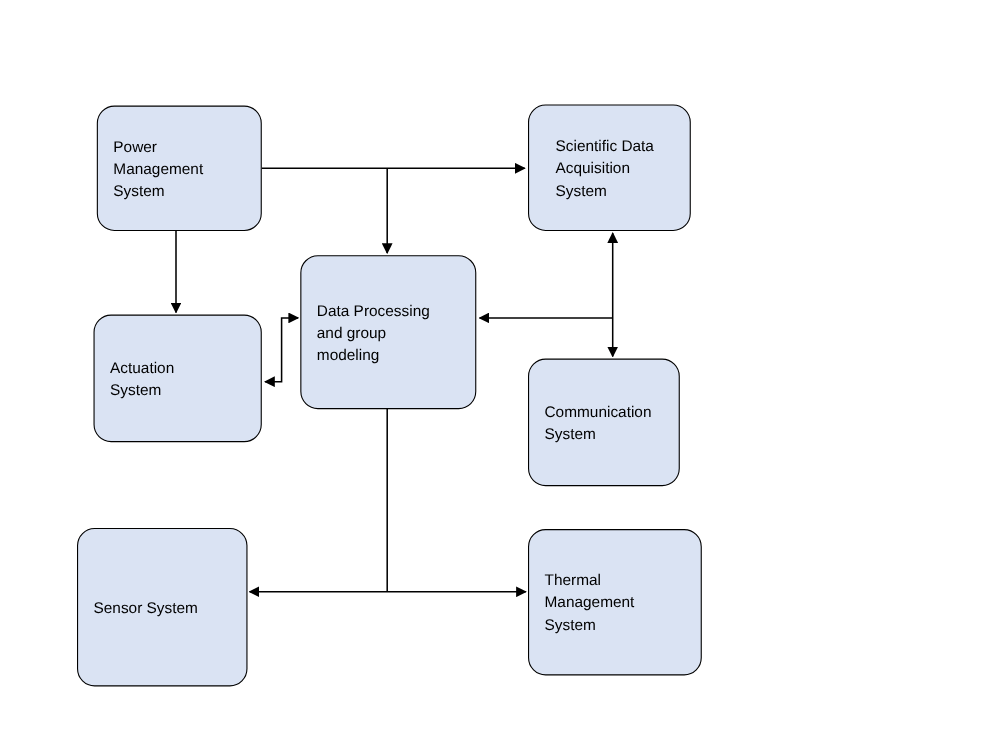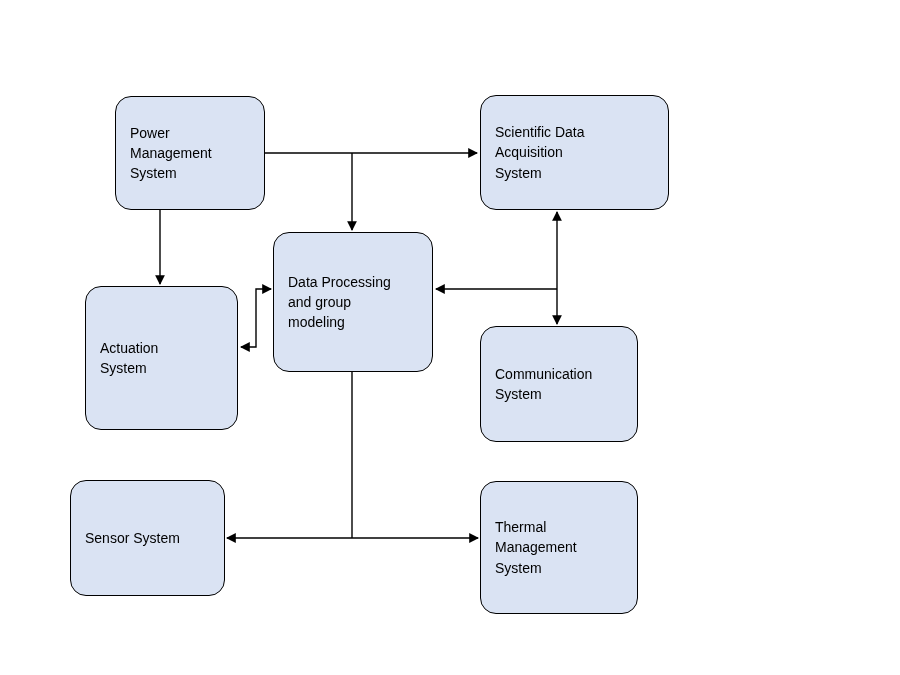--- a/index.html
+++ b/index.html
@@ -72,41 +72,41 @@
 
     <path class="connector" d="M557,212 V324" marker-start="url(#arrow)" marker-end="url(#arrow)"></path>
 
     <path class="connector" d="M557,289 H436" marker-end="url(#arrow)"></path>
 
     <path class="connector" d="M227,538 H478" marker-start="url(#arrow)" marker-end="url(#arrow)"></path>
 
     <path class="connector" d="M352,538 V350" marker-end="url(#arrow)"></path>
   </svg>
 
-  <div class="node" style="left:88px; top:96px; width:150px; height:114px;margin-left:27px;">
+  <div class="node" style="left:88px; top:96px; width:150px; height:114px;">
     <span class="label" style="max-width:100px;">Power Management System</span>
   </div>
 
-  <div class="node" style="left:480px; top:95px; width:189px; height:115px;">
+  <div class="node" style="left:480px; top:95px; width:148px; height:115px;justify-content:flex-end;">
     <span class="label" style="max-width:108px;">Scientific Data Acquisition System</span>
   </div>
 
   <div class="node" style="left:273px; top:232px; width:160px; height:140px;">
     <span class="label" style="max-width:114px;">Data Processing and group modeling</span>
   </div>
 
-  <div class="node" style="left:85px; top:286px; width:153px; height:144px;">
+  <div class="node" style="left:85px; top:286px; width:153px; height:116px;">
     <span class="label" style="max-width:90px;">Actuation System</span>
   </div>
 
-  <div class="node" style="left:480px; top:326px; width:158px; height:116px;">
+  <div class="node" style="left:480px; top:326px; width:138px; height:116px;">
     <span class="label" style="max-width:112px;">Communication System</span>
   </div>
 
-  <div class="node" style="left:70px; top:480px; width:155px; height:116px;">
+  <div class="node" style="left:70px; top:480px; width:155px; height:144px;">
     <span class="label">Sensor System</span>
   </div>
 
   <div class="node" style="left:480px; top:481px; width:158px; height:133px;">
     <span class="label" style="max-width:100px;">Thermal Management System</span>
   </div>
 
 </div>
 
 </body></html>

